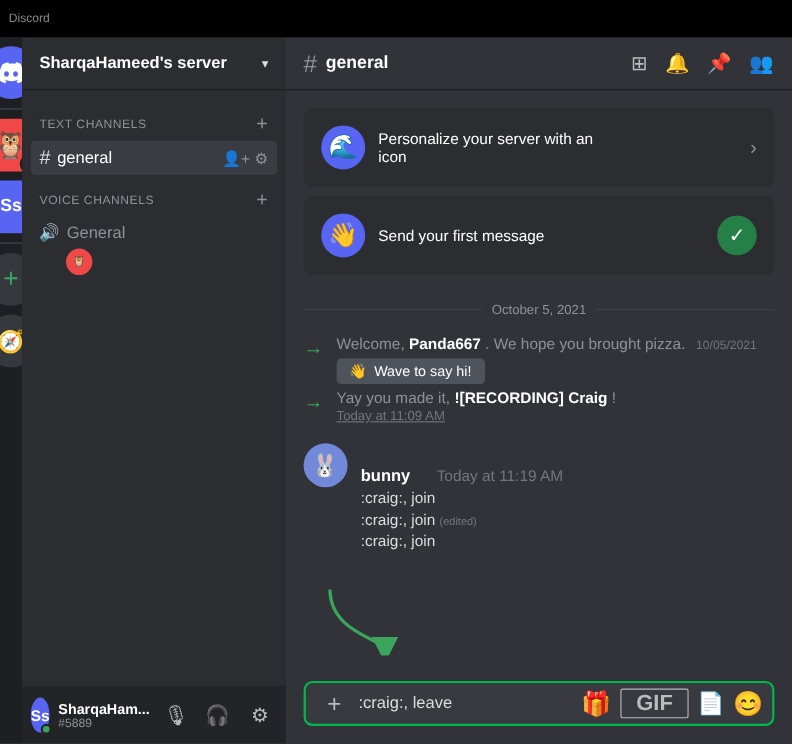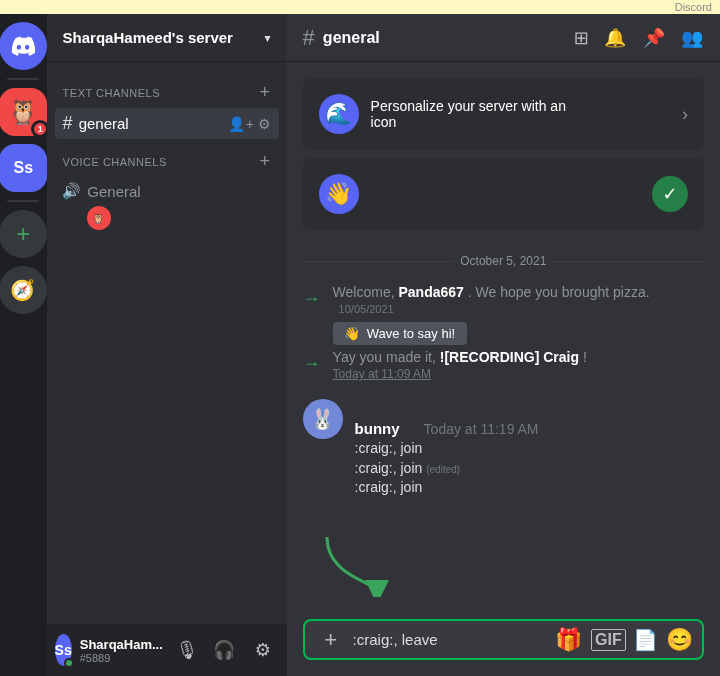--- a/index.html
+++ b/index.html
@@ -9,28 +9,27 @@
       font-family: 'Segoe UI', Arial, sans-serif;
       background: #313338;
       color: #dcddde;
       overflow: hidden;
       display: flex;
       flex-direction: column;
     }
 
     
     .title-bar {
-      height: 14px;
-      background: #fef9c3;
+      height: 34px;
+      background: #000000;
       display: flex;
       align-items: center;
       padding: 0 8px;
       font-size: 11px;
       color: #888;
-      justify-content: flex-end;
     }
 
     .app-layout {
       display: flex;
       flex: 1;
       overflow: hidden;
     }
 
     
     .server-list {
@@ -705,20 +704,21 @@
           <div class="system-card-text">
             Personalize your server with an<br>icon
           </div>
         </div>
         <span class="system-card-chevron">›</span>
       </div>
 
       <div class="system-card">
         <div class="system-card-left">
           <div class="system-card-icon" style="background:#5865f2;">👋</div>
+          <div class="system-card-text">Send your first message</div>
         </div>
         <div class="system-card-check">✓</div>
       </div>
 
       <div class="date-divider">
         <span>October 5, 2021</span>
       </div>
 
       <div class="system-message">
         <span class="system-arrow">→</span>
@@ -775,21 +775,21 @@
             </marker>
           </defs>
         </svg>
       </div>
 
       <div class="chat-input-wrapper">
         <div class="chat-input-plus">+</div>
         <input class="chat-input" type="text" value=":craig:, leave" style="">
         <div class="chat-input-icons">
           <span style="font-size:22px; cursor:pointer;">🎁</span>
-          <span style="font-size:16px; font-weight:700; cursor:pointer; color:#b9bbbe; border:1px solid #b9bbbe; padding:1px 3px; border-radius:2px;">GIF</span>
+          <span style="font-size:20px; font-weight:700; cursor:pointer; color:#b9bbbe; border:1px solid #b9bbbe; padding:1px 13px; border-radius:2px;">GIF</span>
           <span style="font-size:20px; cursor:pointer;">📄</span>
           <span style="font-size:22px; cursor:pointer;">😊</span>
         </div>
       </div>
     </div>
   </div>
 
 </div>
 
 </body></html>

